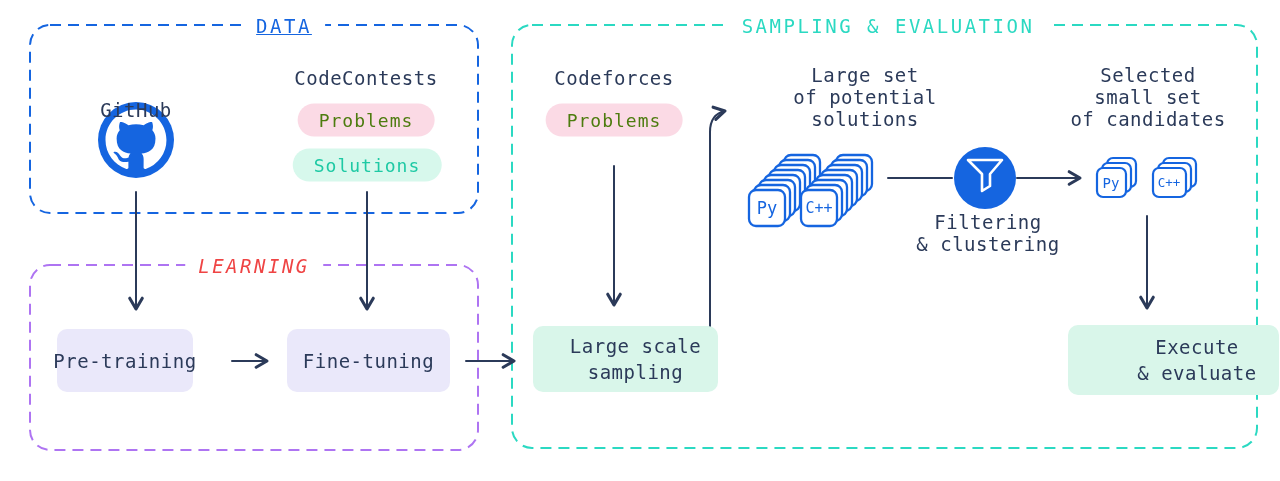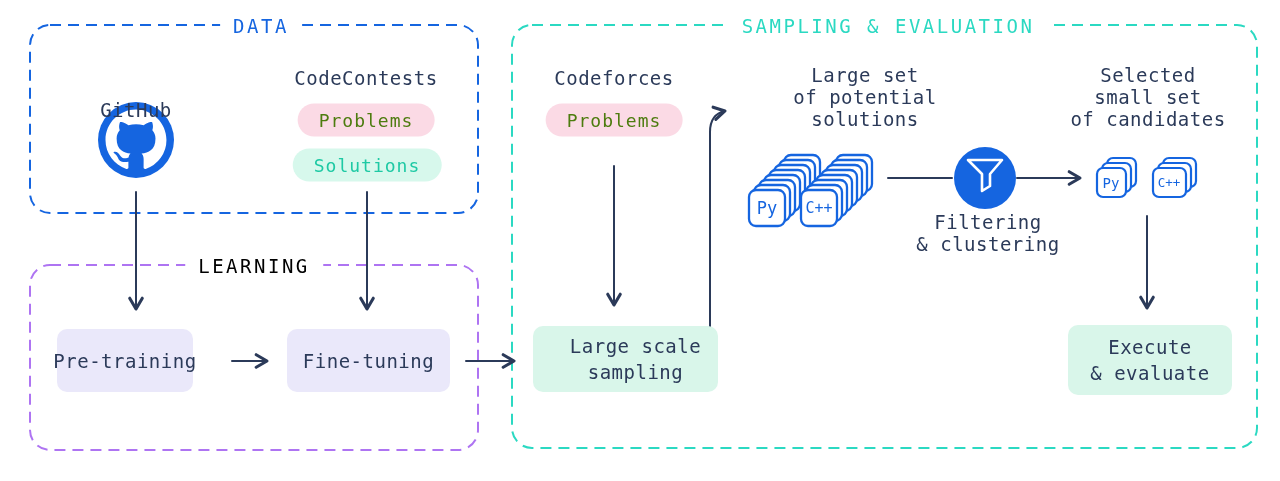--- a/index.html
+++ b/index.html
@@ -9,21 +9,21 @@
     color:#2B3A59;overflow:hidden;
   }
   #diagram{position:absolute;left:0;top:0;z-index:1;}
   .ov{position:absolute;z-index:2;}
   .section-title{
     transform:translate(-50%,-50%);
     background:#ffffff;padding:0 13px;
     font-size:19px;letter-spacing:2.5px;white-space:nowrap;
   }
   .t-blue{color:#1565E0;}
-  .t-purple{color:#000000;}
+  .t-purple{color:#ef4444;font-style:italic;}
   .t-teal{color:#2BD9C2;}
   .node-label{
     transform:translate(-50%,-50%);
     font-size:19px;letter-spacing:0.5px;white-space:nowrap;color:#2B3A59;
   }
   .badge{
     transform:translate(-50%,-50%);
     display:inline-flex;align-items:center;justify-content:center;
     height:33px;padding:0 21px;border-radius:17px;
     font-size:18px;letter-spacing:1px;white-space:nowrap;
@@ -113,21 +113,21 @@
     </g>
 
     <g stroke="#1565E0" stroke-width="2.2" fill="#ffffff">
       <rect x="1163" y="158" width="33" height="29" rx="6"></rect>
       <rect x="1158" y="163" width="33" height="29" rx="6"></rect>
       <rect x="1153" y="168" width="33" height="29" rx="6"></rect>
       <text x="1169" y="187" text-anchor="middle" font-size="12.5" stroke="none" fill="#1565E0">C++</text>
     </g>
   </svg>
 
-  <div class="ov section-title t-blue" style="left:261px;top:26px;">DATA</div>
+  <div class="ov section-title t-blue" style="left:284px;top:26px;text-decoration:underline;">DATA</div>
   <div class="ov section-title t-purple" style="left:254px;top:266px;">LEARNING</div>
   <div class="ov section-title t-teal" style="left:888px;top:26px;">SAMPLING &amp; EVALUATION</div>
 
   <div class="ov node-label" style="left:136px;top:78px;margin-top:32px;">GitHub</div>
   <div class="ov node-label" style="left:366px;top:78px;">CodeContests</div>
   <div class="ov node-label" style="left:614px;top:78px;text-align:right;">Codeforces</div>
 
   <div class="ov badge badge-pink" style="left:366px;top:120px;">Problems</div>
   <div class="ov badge badge-green" style="left:367px;top:165px;">Solutions</div>
   <div class="ov badge badge-pink" style="left:614px;top:120px;">Problems</div>
@@ -135,21 +135,21 @@
   <div class="ov proc-box proc-lavender" style="left:57px;top:329px;width:136px;height:63px;">
     <span>Pre-training</span>
   </div>
   <div class="ov proc-box proc-lavender" style="left:287px;top:329px;width:163px;height:63px;">
     <span>Fine-tuning</span>
   </div>
   <div class="ov proc-box proc-mint" style="left:533px;top:326px;width:165px;height:66px;padding-left:20px;">
     <span>Large scale</span>
     <span>sampling</span>
   </div>
-  <div class="ov proc-box proc-mint" style="left:1068px;top:325px;width:164px;height:70px;">
+  <div class="ov proc-box proc-mint" style="left:1068px;top:325px;width:164px;height:70px;padding-left:47px;">
     <span>Execute</span>
     <span>&amp; evaluate</span>
   </div>
 
   <div class="ov multiline" style="left:865px;top:64px;">
     <div>Large set</div>
     <div>of potential</div>
     <div>solutions</div>
   </div>
   <div class="ov multiline" style="left:1148px;top:64px;">

